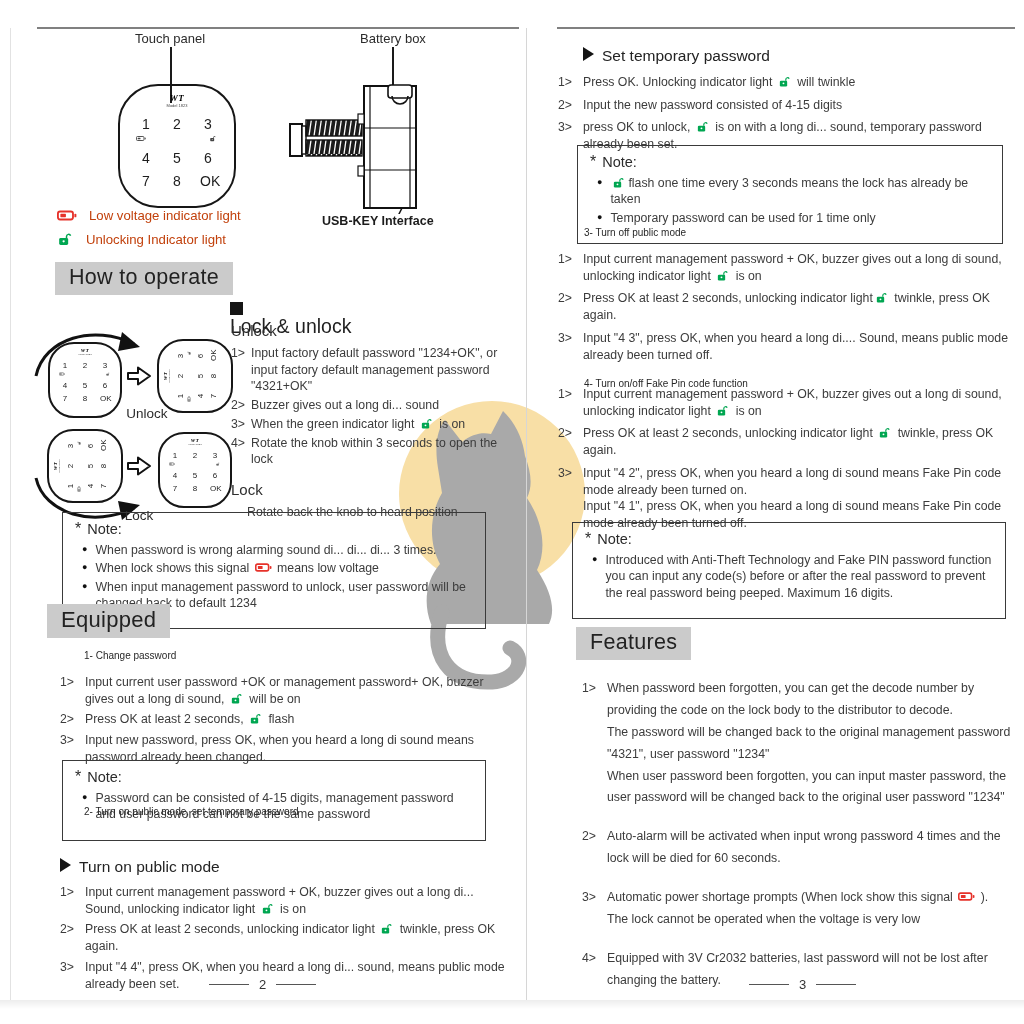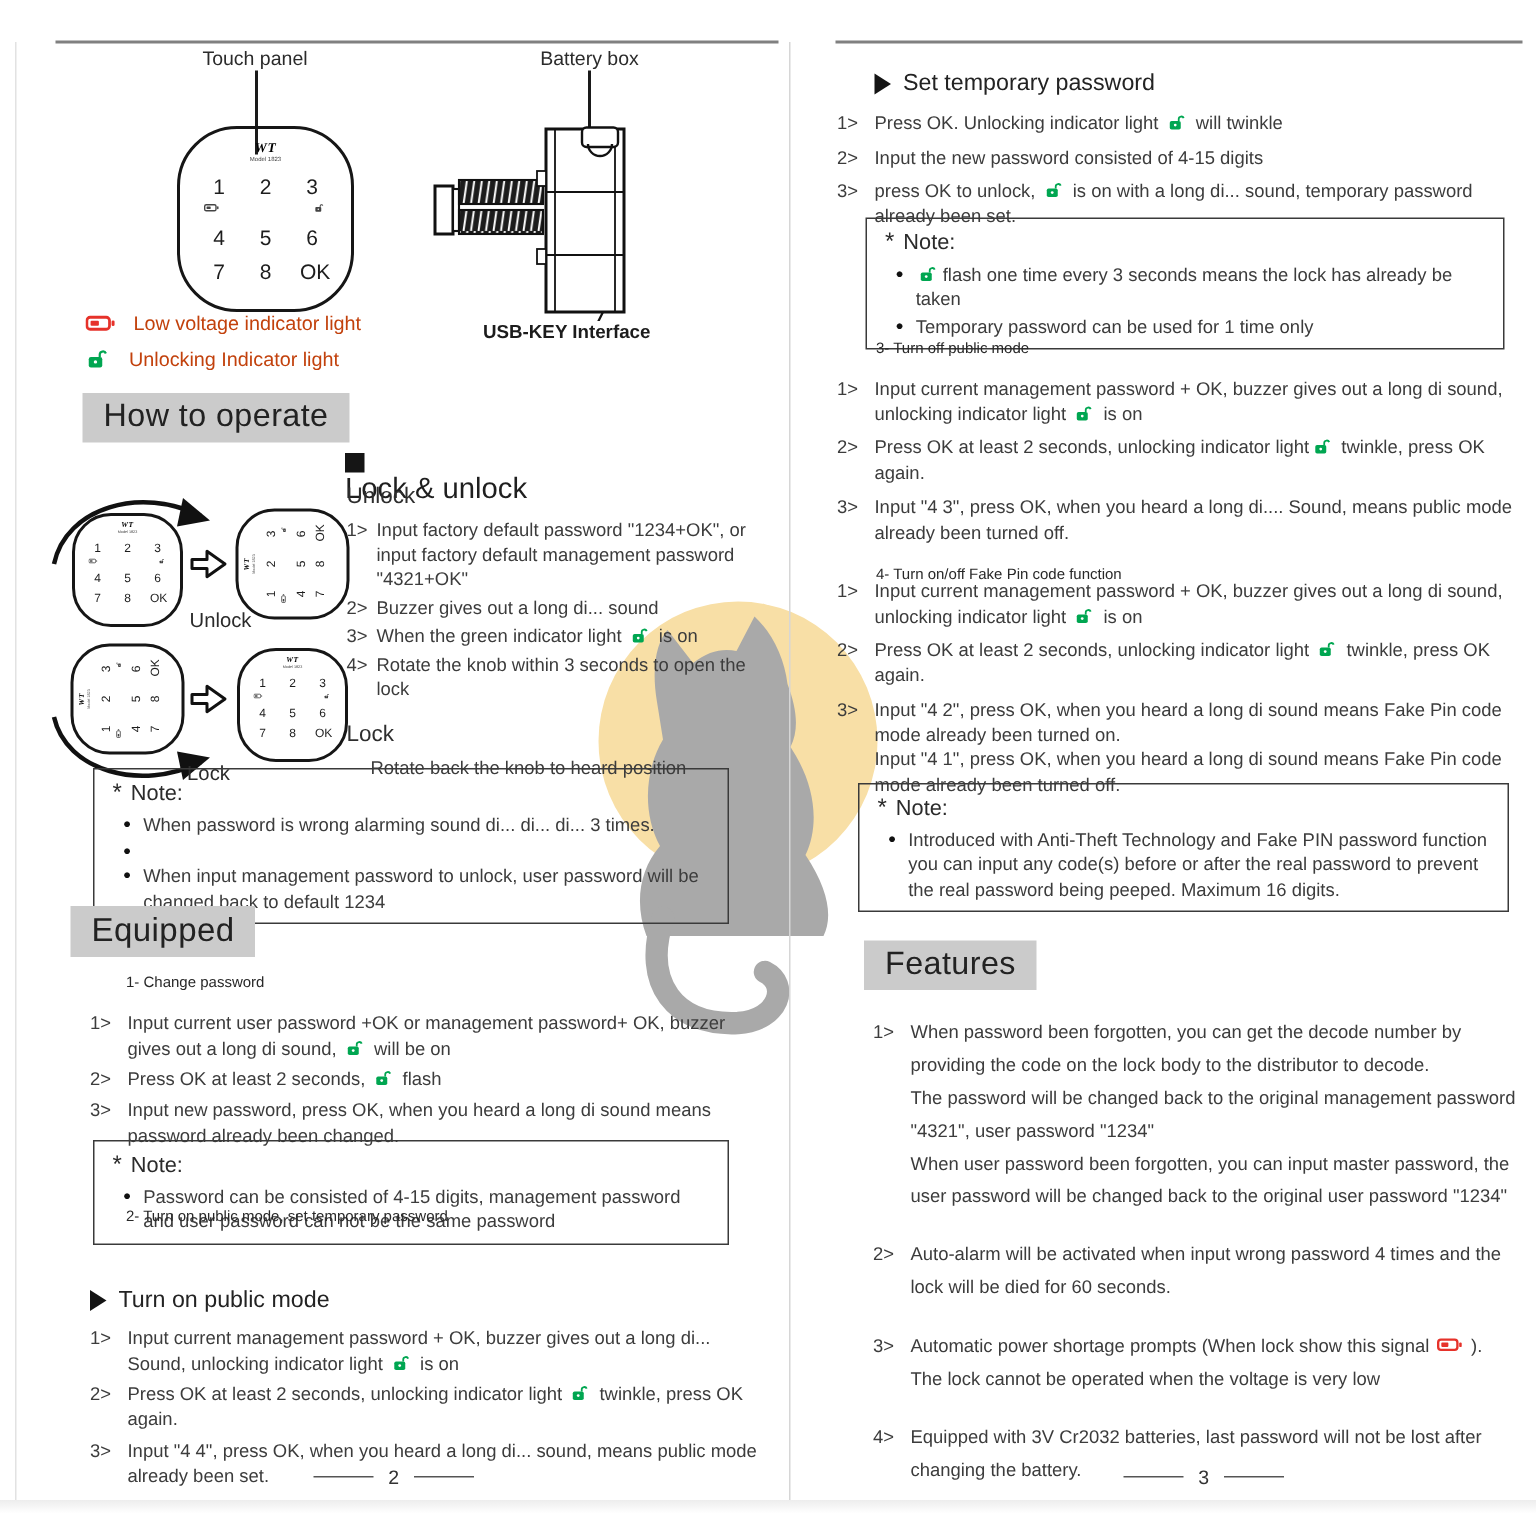--- a/index.html
+++ b/index.html
@@ -36,36 +36,36 @@
   .kp-mini .kp-row{padding:0 10px;font-size:8px;margin-top:5.5px;}
   .kp-mini .kp-row span{width:10px;}
   .kp-mini .kp-ind{padding:0 9px;margin-top:2px;height:4px;}
   .kp-mini .kp-ico{width:6px;height:4px;}
   .rot{transform:rotate(-90deg);}
   
   .hbar{display:inline-block;background:#cbcbcb;color:#222;padding:3px 14px 5px;font-size:21.5px;letter-spacing:.3px;}
   
   .sect{font-size:10px;color:#282828;}
   .subhead{font-size:15px;color:#2e2e2e;}
-  .trihead{display:flex;align-items:center;font-size:15.5px;color:#232323;}
+  .trihead{display:flex;font-size:15.5px;color:#232323;}
   .tri{width:0;height:0;border-left:11px solid #141414;border-top:7px solid transparent;border-bottom:7px solid transparent;margin-right:8px;flex:none;}
   .sq{width:13px;height:13px;background:#151515;margin:5px 9px 0 0;flex:none;}
   #lu-head{display:flex;font-size:19.5px;color:#1f1f1f;flex-direction:column;}
   
   .steps{font-size:12.3px;line-height:1.36;color:#3c3c3c;}
   .step{display:flex;margin-bottom:4px;}
   .step .num{flex:none;width:25px;}
   .step .txt{flex:1;}
   .tight .step{margin-bottom:2px;}
   .tight .step .num{width:20px;}
   .gap6 .step{margin-bottom:6px;}
   .features .step{margin-bottom:17px;line-height:1.78;}
   .locktext{font-size:12.3px;padding-left:16px;margin-top:7px;color:#3c3c3c;}
   
-  .notebox{border:1.4px solid #3a3a3a;padding:7px 12px 4px;box-sizing:border-box;background:transparent;}
+  .notebox{border:1.4px solid #3a3a3a;padding:7px 12px 15px;box-sizing:border-box;background:transparent;}
   .note-head{font-size:14.5px;color:#2b2b2b;margin-bottom:4px;}
   .note-head .star{font-size:16px;margin-right:6px;}
   .note-row{display:flex;font-size:12.3px;line-height:1.33;margin-bottom:2px;color:#3c3c3c;}
   .note-row .bullet{flex:none;font-size:9px;margin:2px 8px 0 7px;color:#111;}
   
   .leg-row{display:flex;align-items:center;margin-bottom:8px;}
   .leg-icon{display:inline-block;flex:none;}
   .leg-icon.batt{width:20px;height:13px;}
   .leg-icon.lock{width:17px;height:16px;}
   .leg-icon svg{width:100%;height:100%;display:block;}
@@ -399,20 +399,25 @@
   </div>
 
   <div class="abs notebox" style="left:62px;top:512px;width:424px;">
       <div class="note-head"><span class="star">*</span>Note:</div>
       <div class="note-row">
         <span class="bullet">●</span>
         <div class="txt">When password is wrong alarming sound di... di... di... 3 times.</div>
       </div>
       <div class="note-row">
         <span class="bullet">●</span>
+        <div class="txt">When lock shows this signal <span class="inl-icon battery"><svg viewBox="0 0 26 14">
+              <rect x="1.2" y="1.8" width="19.6" height="10.4" rx="2.8" fill="#fff" stroke="#e6322a" stroke-width="2.4"></rect>
+              <rect x="4.4" y="4.8" width="7.2" height="4.4" rx="0.8" fill="#e6322a"></rect>
+              <rect x="22.6" y="4.6" width="2.6" height="4.8" rx="1.2" fill="#e6322a"></rect>
+            </svg></span> means low voltage</div>
       </div>
       <div class="note-row">
         <span class="bullet">●</span>
         <div class="txt">When input management password to unlock, user password will be changed back to default 1234</div>
       </div>
     </div>
 
   <div class="abs hbar" style="left:47px;top:604px;font-size:22px;">Equipped</div>
 
   <div class="abs sect" style="left:84px;top:650px;">1- Change password</div>

